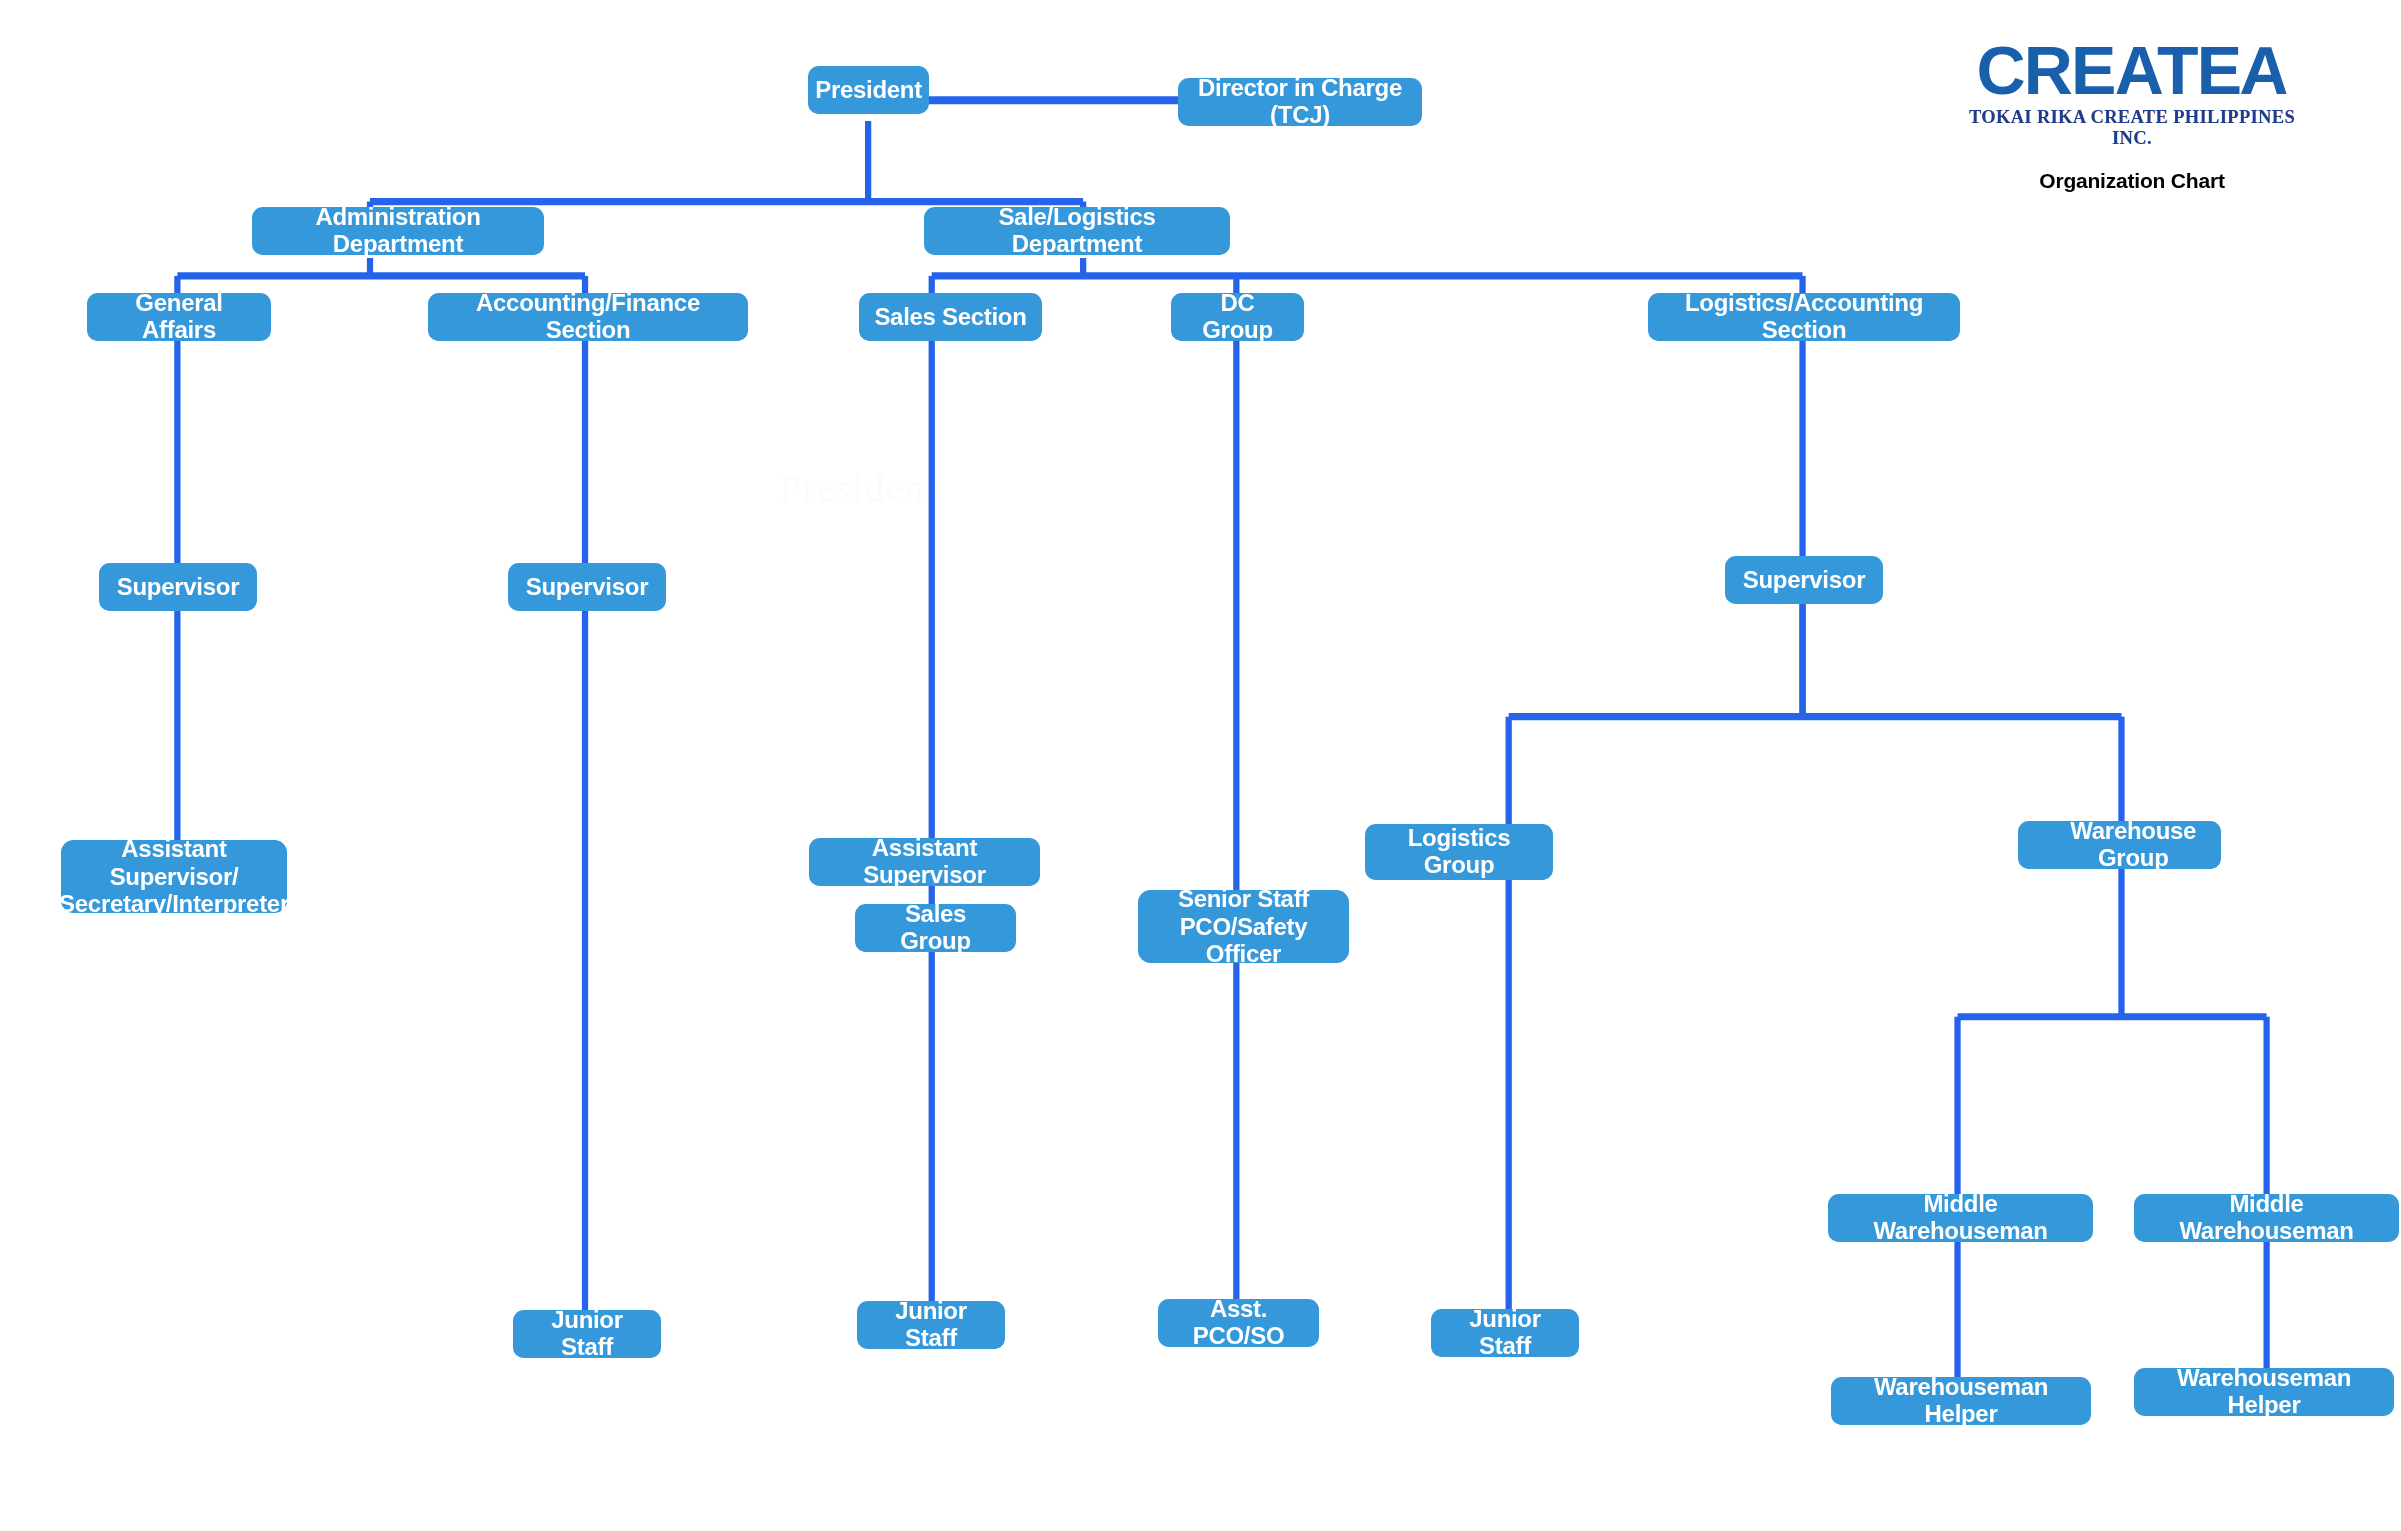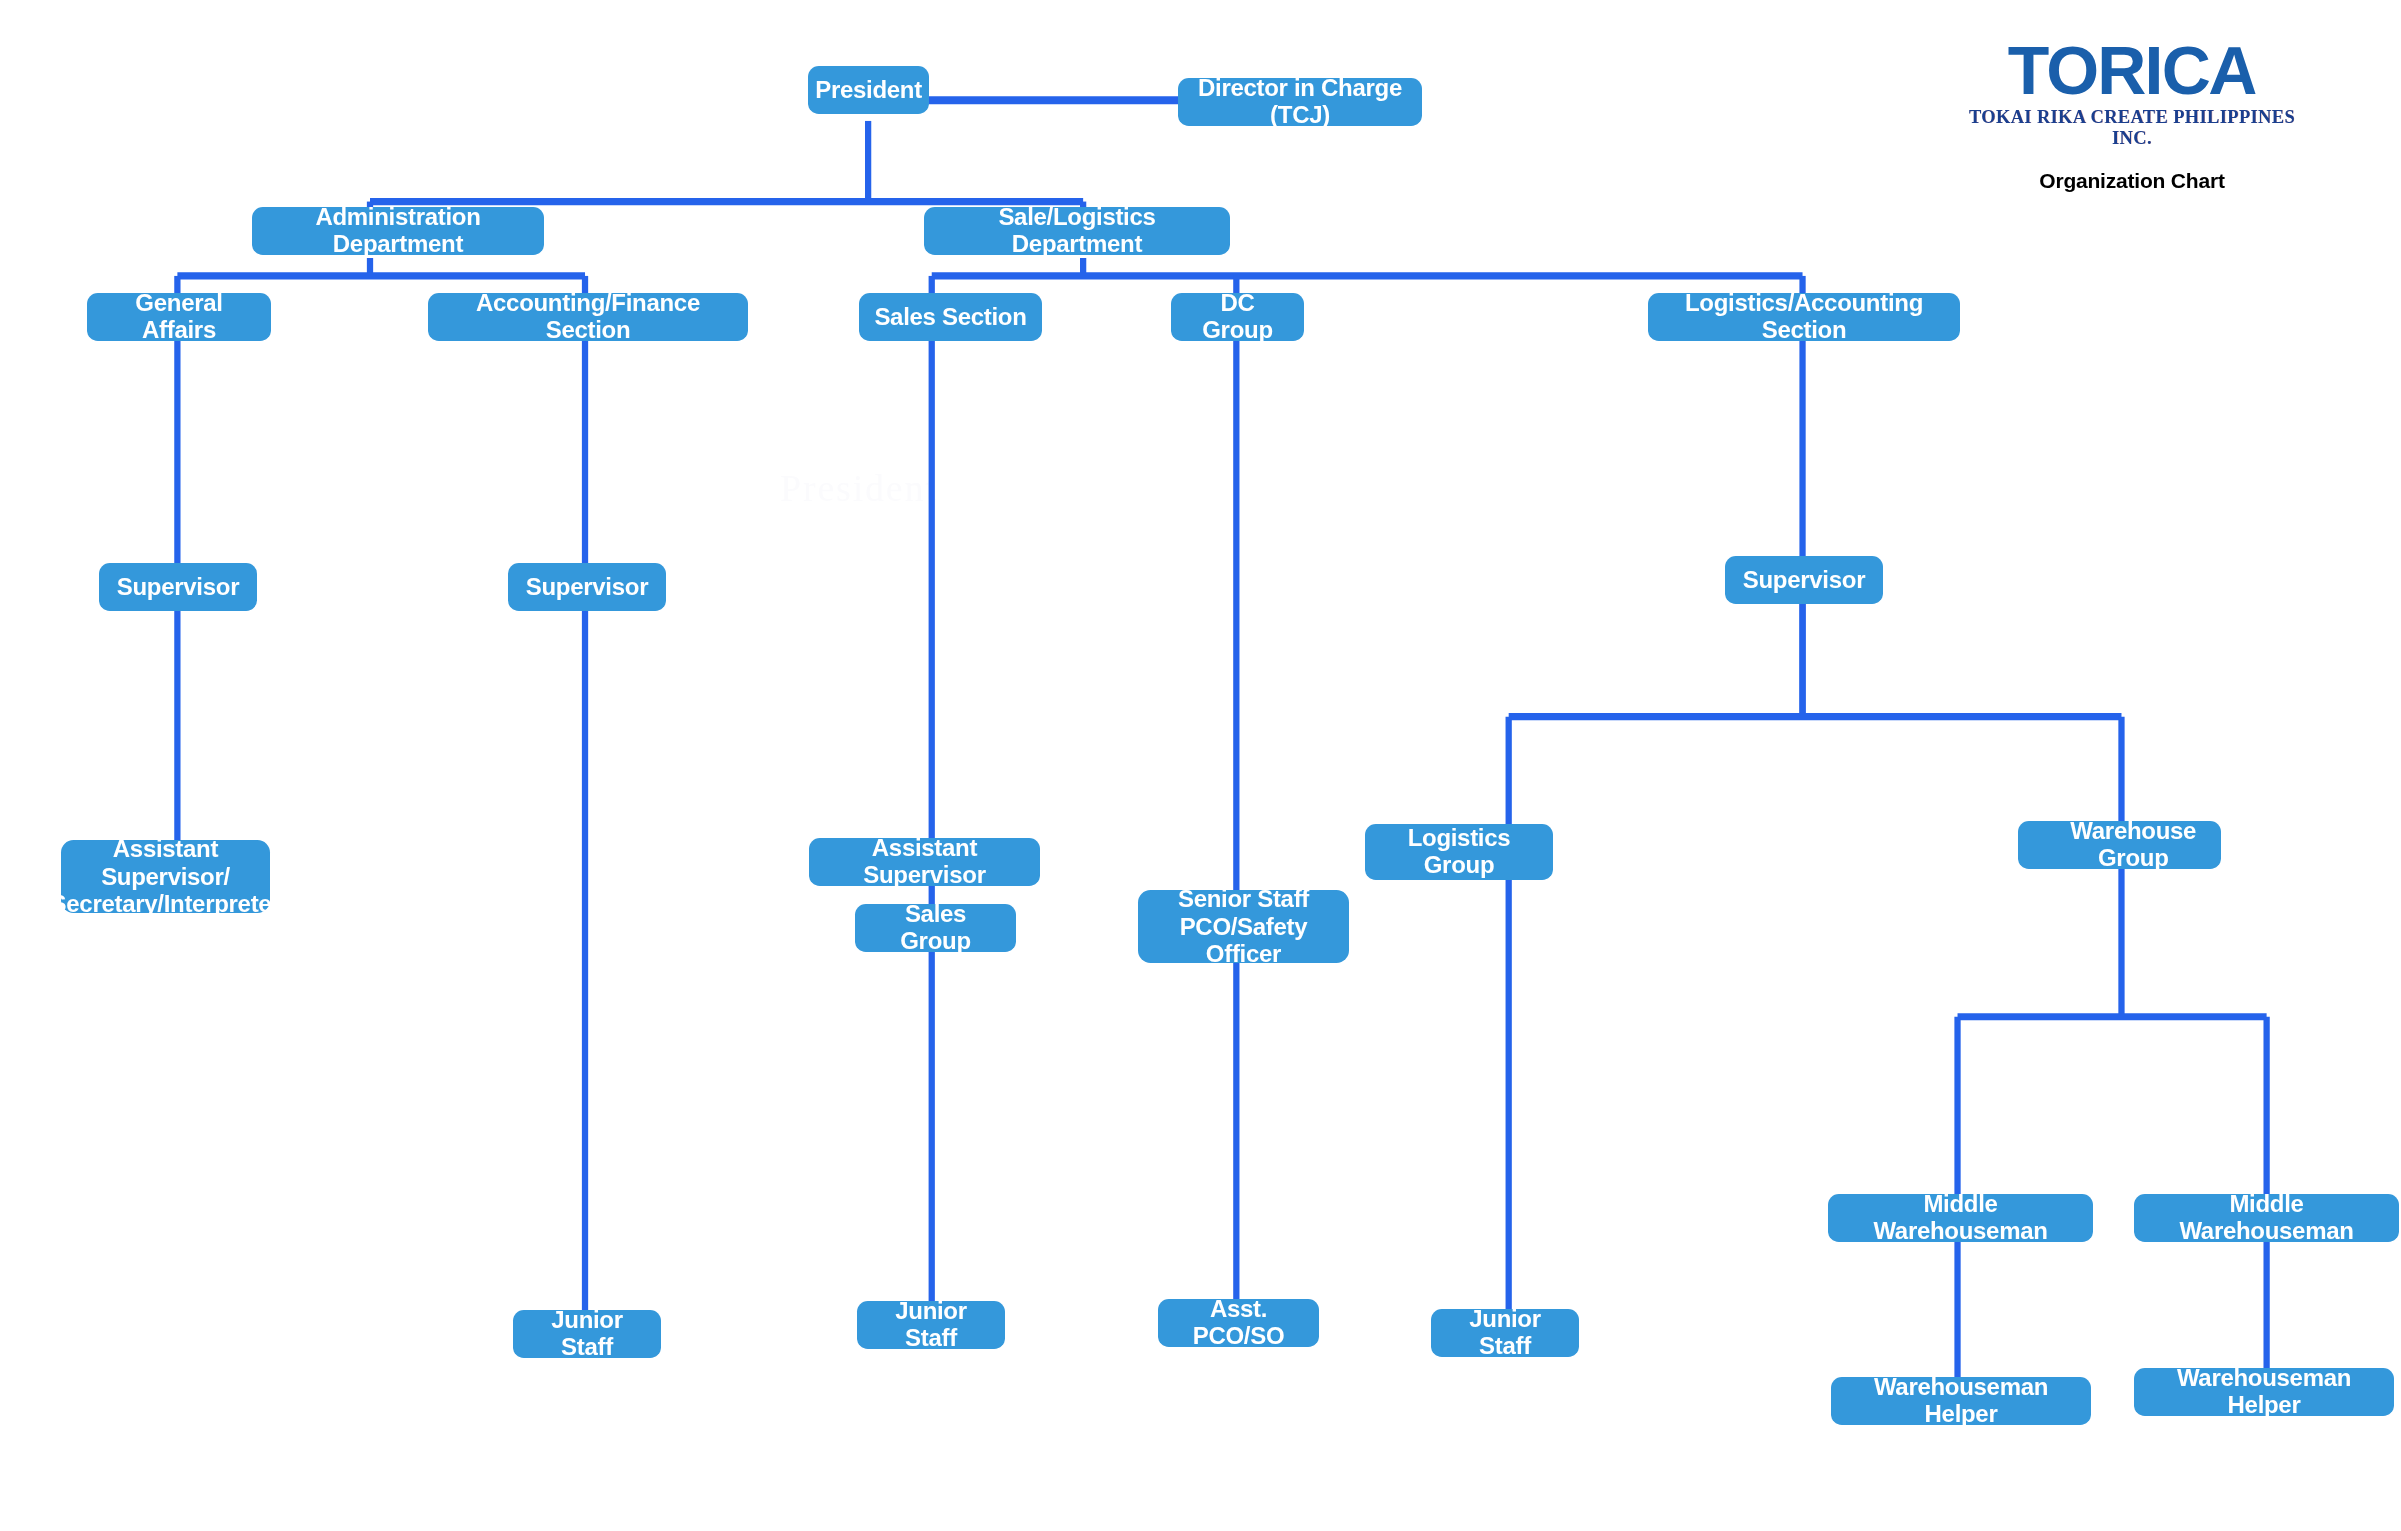--- a/index.html
+++ b/index.html
@@ -175,21 +175,21 @@
   <div class="node" style="left:1171px; top:293px; width:133px; height:48px;">DC Group</div>
 
   <div class="node" style="left:1648px; top:293px; width:312px; height:48px;">Logistics/Accounting Section</div>
 
   <div class="node" style="left:99px; top:563px; width:158px; height:48px;">Supervisor</div>
 
   <div class="node" style="left:508px; top:563px; width:158px; height:48px;">Supervisor</div>
 
   <div class="node" style="left:1725px; top:556px; width:158px; height:48px;">Supervisor</div>
 
-  <div class="node two-line" style="left:61px; top:840px; width:209px; height:73px;">Assistant Supervisor/
+  <div class="node two-line" style="left:61px; top:840px; width:226px; height:73px;">Assistant Supervisor/
 Secretary/Interpreter</div>
 
   <div class="node" style="left:809px; top:838px; width:231px; height:48px;">Assistant Supervisor</div>
 
   <div class="node" style="left:855px; top:904px; width:161px; height:48px;">Sales Group</div>
 
   <div class="node two-line" style="left:1138px; top:890px; width:211px; height:73px;">Senior Staff
 PCO/Safety Officer</div>
 
   <div class="node" style="left:1365px; top:824px; width:188px; height:56px;">Logistics Group</div>
@@ -206,19 +206,19 @@
 
   <div class="node" style="left:513px; top:1310px; width:148px; height:48px;">Junior Staff</div>
 
   <div class="node" style="left:857px; top:1301px; width:148px; height:48px;">Junior Staff</div>
 
   <div class="node" style="left:1158px; top:1299px; width:161px; height:48px;">Asst. PCO/SO</div>
 
   <div class="node" style="left:1431px; top:1309px; width:148px; height:48px;">Junior Staff</div>
 
   <div id="logo-block">
-    <div id="logo-wordmark"><span>TORIC</span><span class="lastA">A</span></div>
+    <div id="logo-wordmark"><span>CREATE</span><span class="lastA">A</span></div>
     <div id="logo-subtitle">TOKAI RIKA CREATE PHILIPPINES INC.</div>
     <div id="chart-title">Organization Chart</div>
   </div>
 
 </div>
 
 
 </body></html>

